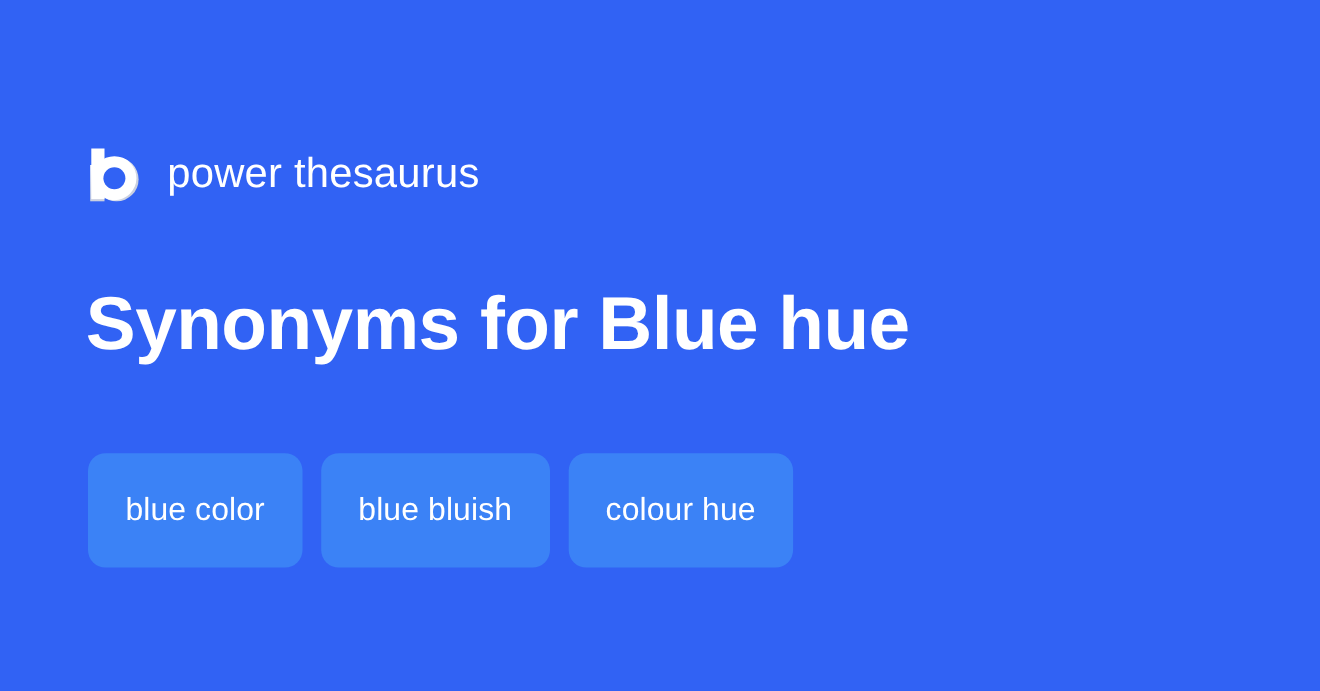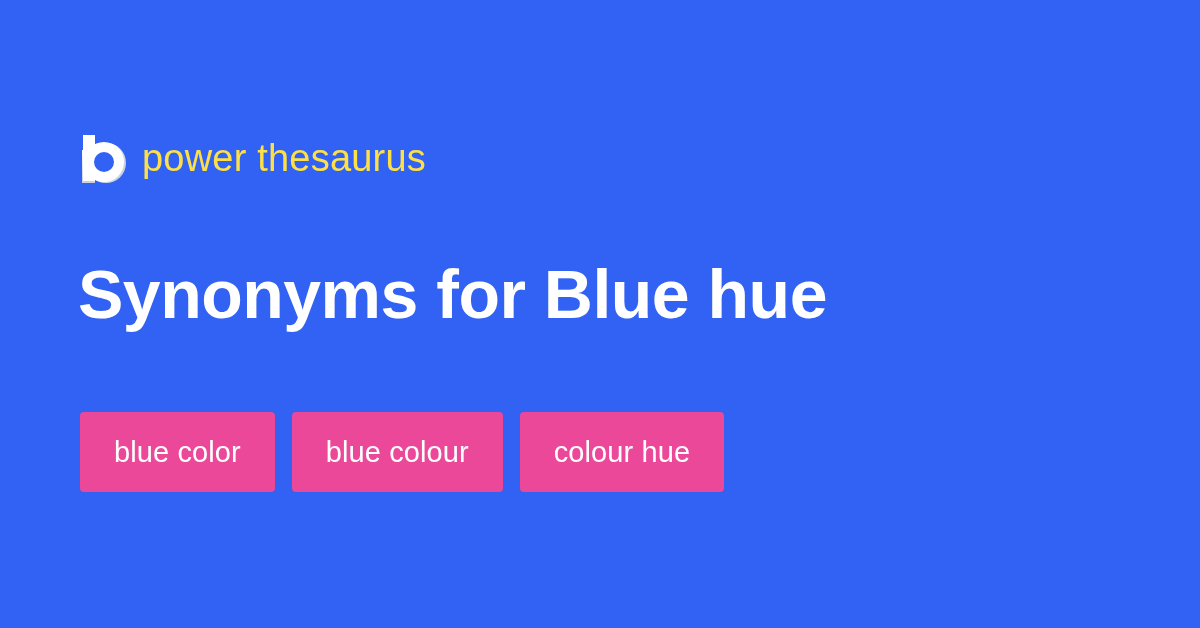--- a/index.html
+++ b/index.html
@@ -34,22 +34,22 @@
   }
 
   .brand-mark {
     width: 50px;
     height: 52px;
     display: block;
     flex: 0 0 auto;
   }
 
   .brand-name {
-    margin-left: 12px;
-    color: #fde047;
+    margin-left: 22px;
+    color: #ffffff;
     font-size: 38px;
     font-weight: 400;
     letter-spacing: 0.2px;
     line-height: 1;
     white-space: nowrap;
     font-family: "Liberation Sans", sans-serif;
   }
 
   
   .headline {
@@ -70,28 +70,28 @@
   .chips {
     position: absolute;
     left: 80px;
     top: 412px;
     display: flex;
     align-items: flex-start;
     gap: 17px;
   }
 
   .chip {
-    height: 80px;
+    height: 104px;
     min-width: 0;
     padding: 0 34px;
     display: flex;
     align-items: center;
     justify-content: center;
-    background: #ec4899;
-    border-radius: 4px;
+    background: #3b82f6;
+    border-radius: 16px;
     color: #ffffff;
     font-size: 29px;
     font-weight: 400;
     line-height: 1;
     white-space: nowrap;
     letter-spacing: 0.1px;
     box-sizing: border-box;
     font-family: "Liberation Sans", sans-serif;
   }
 </style>
@@ -125,17 +125,17 @@
       <circle cx="24" cy="30" r="10" fill="#3162f4"></circle>
     </svg>
 
     <span class="brand-name">power thesaurus</span>
   </div>
 
   <h1 class="headline">Synonyms for Blue hue</h1>
 
   <div class="chips">
     <div class="chip">blue color</div>
-    <div class="chip">blue colour</div>
+    <div class="chip">blue bluish</div>
     <div class="chip">colour hue</div>
   </div>
 
 </div>
 
 </body></html>

